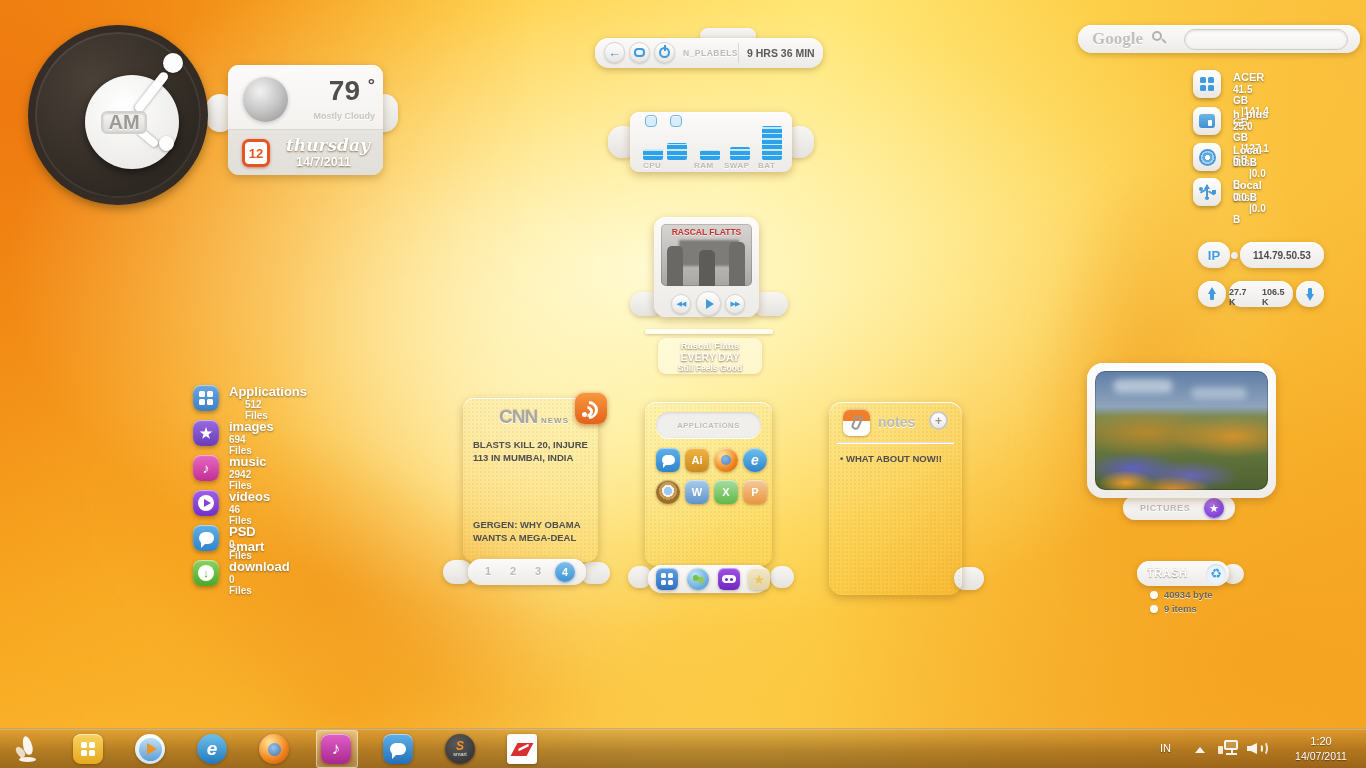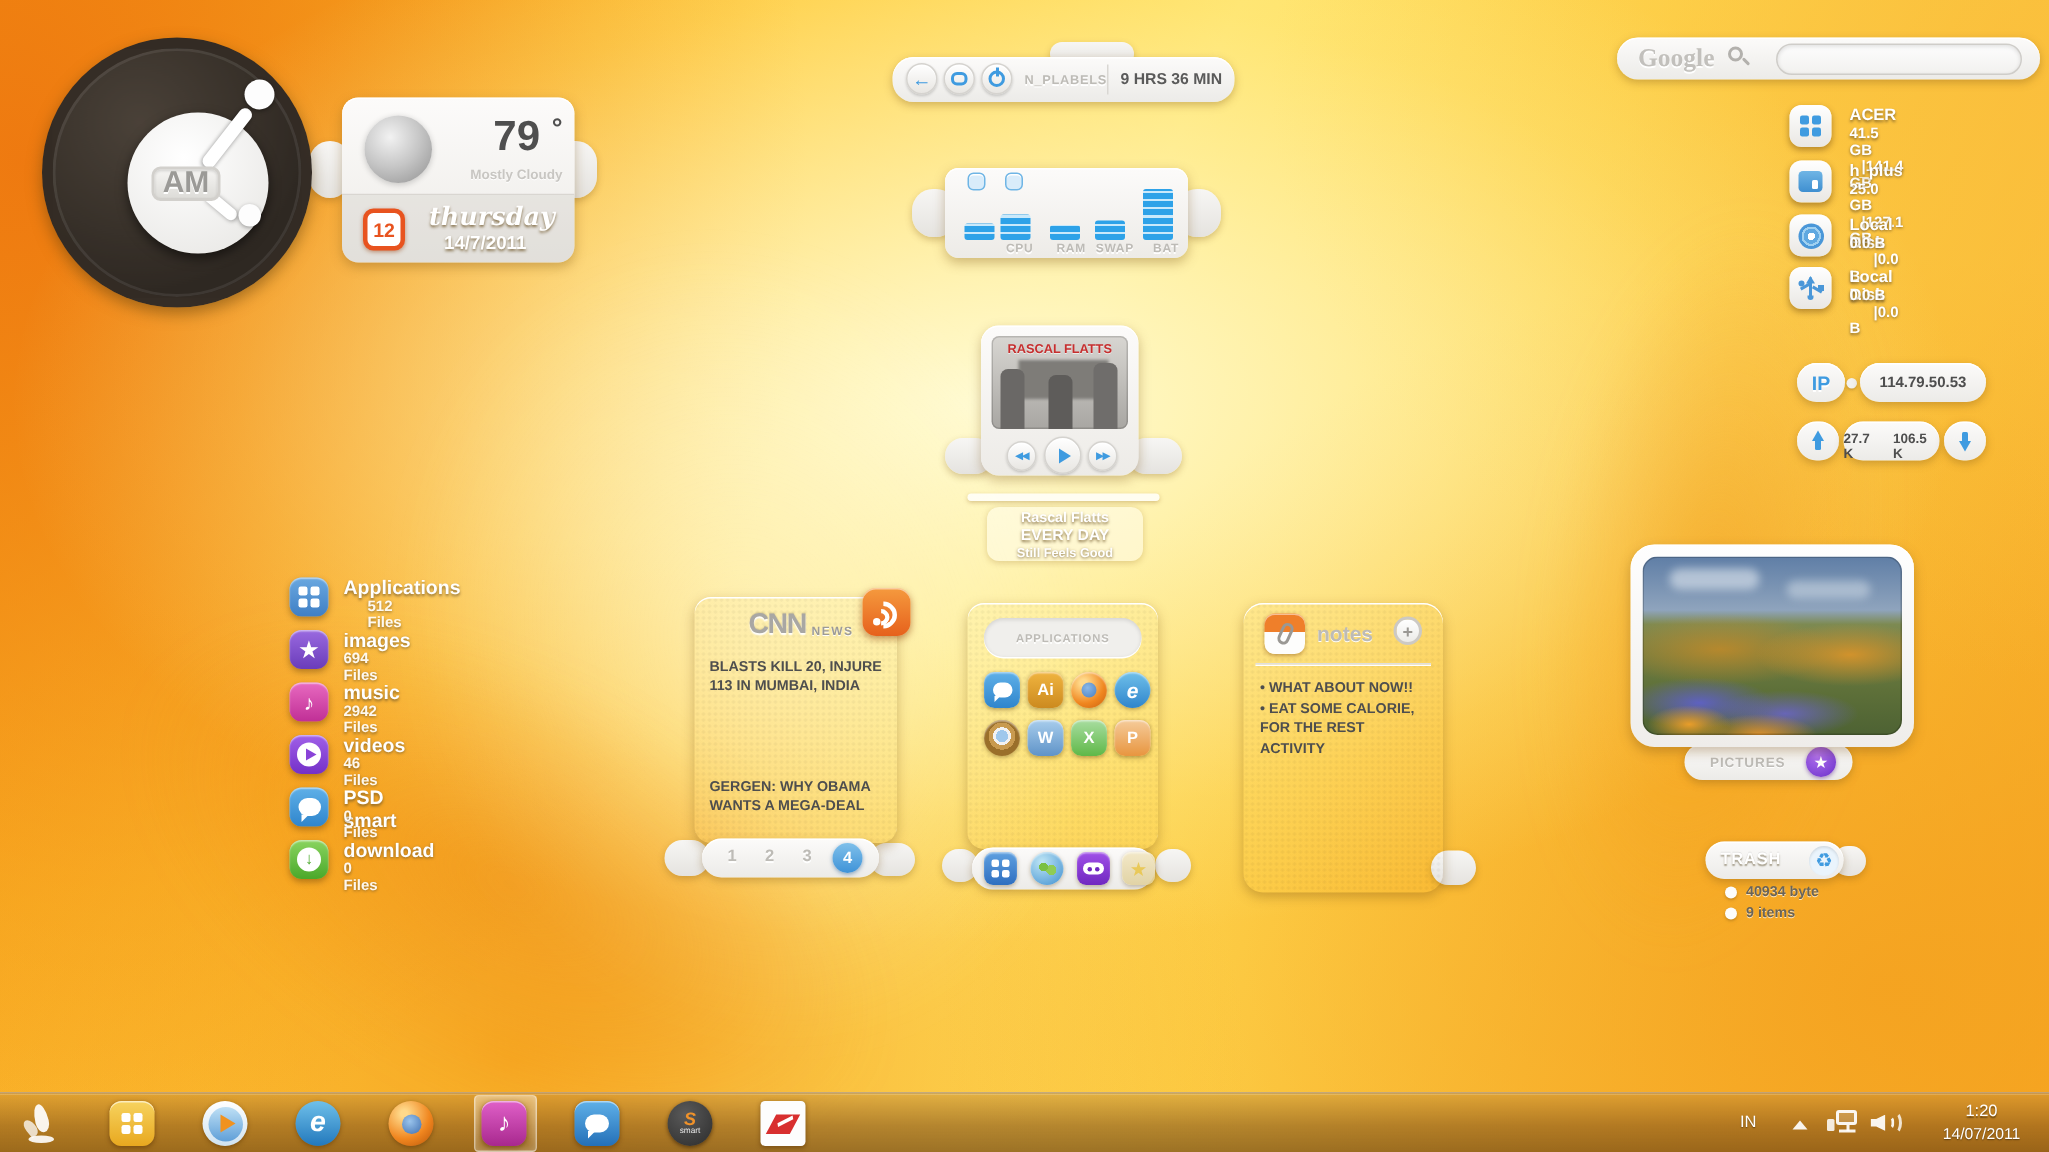--- a/index.html
+++ b/index.html
@@ -23,21 +23,21 @@
  box-shadow:0 2px 6px rgba(120,80,20,.35),inset 0 1px 0 #fff;z-index:3}
 .wtxt{color:#fff;text-shadow:0 1px 2px rgba(110,85,40,.8);font-weight:bold}
 .gtxt{color:#bdbbb6;text-shadow:0 1px 0 rgba(255,255,255,.95);font-weight:bold}
 .dtxt{color:#4e4e4e;font-weight:bold}
 .btn{position:absolute;background:linear-gradient(#ffffff,#e8e6e2);border:1px solid #d5d3cf;border-radius:50%;
  box-shadow:0 1px 2px rgba(0,0,0,.18),inset 0 1px 0 #fff;display:flex;align-items:center;justify-content:center}
 .fic{position:absolute;width:26px;height:26px;border-radius:8px;display:flex;align-items:center;justify-content:center;
  color:#fff;font-weight:bold;box-shadow:0 2px 4px rgba(100,60,10,.45),inset 0 1px 1px rgba(255,255,255,.55)}
 .bar{position:absolute;bottom:0;width:20px;border-radius:2px;
  background:repeating-linear-gradient(to top,#2ea2e8 0 4px,#c9e9fb 4px 5.5px)}
-.mlabel{position:absolute;bottom:2px;font-size:8px;text-align:right;letter-spacing:.5px}
+.mlabel{position:absolute;bottom:2px;font-size:8px;text-align:left;letter-spacing:.5px}
 .hl{position:absolute;left:10px;width:116px;font-size:9.5px;line-height:13px;font-weight:bold;color:#4e4e4e;cursor:pointer}
 .appic{position:absolute;width:24px;height:24px;border-radius:7px;display:flex;align-items:center;justify-content:center;
  color:#fff;font-weight:bold;font-size:11px;box-shadow:0 1px 3px rgba(90,60,10,.4),inset 0 1px 1px rgba(255,255,255,.5)}
 .dockic{position:absolute;top:3px;width:22px;height:22px;border-radius:6px;display:flex;align-items:center;justify-content:center;
  box-shadow:0 1px 3px rgba(90,60,10,.35),inset 0 1px 1px rgba(255,255,255,.5)}
 .tb{position:absolute;left:0;bottom:0;width:1366px;height:40px;z-index:10;
  background:linear-gradient(180deg,rgba(186,136,60,.38),rgba(122,78,28,.55) 55%,rgba(98,60,18,.62));
  border-top:1px solid rgba(255,255,255,.4);box-shadow:inset 0 1px 0 rgba(255,255,255,.18)}
 .tic{position:absolute;top:5px;width:30px;height:30px;display:flex;align-items:center;justify-content:center;cursor:pointer}
 .tri-r{width:0;height:0;border-top:5px solid transparent;border-bottom:5px solid transparent;border-left:8px solid #3f9be0}
@@ -340,21 +340,20 @@
   <div class="abs" style="left:14px;top:7px;width:27px;height:27px;border-radius:7px;background:linear-gradient(180deg,#ef7f2a 0 45%,#fdfdfc 45%);box-shadow:0 1px 3px rgba(120,60,10,.4),inset 0 1px 0 rgba(255,255,255,.5);display:flex;align-items:center;justify-content:center">
     <span style="width:8px;height:15px;border:2px solid #9a9894;border-radius:4px;transform:rotate(24deg);display:block"></span>
   </div>
   <div class="abs gtxt" style="left:49px;top:12px;font-size:14px">notes</div>
   <div class="abs" style="right:14px;top:9px;width:19px;height:19px;border-radius:50%;border:2px solid #ccc9c4;background:linear-gradient(#fff,#ecebe8);display:flex;align-items:center;justify-content:center;cursor:pointer">
     <span style="color:#9a9894;font-weight:bold;font-size:12px;line-height:1">+</span>
   </div>
   <div class="abs" style="left:8px;right:8px;top:40px;height:1px;background:#e2dfda;box-shadow:0 1px 0 #fff"></div>
   <div class="abs" style="left:11px;top:50px;width:114px;font-size:9.5px;font-weight:bold;color:#4e4e4e;line-height:13.5px">
     <div>• WHAT ABOUT NOW!!</div>
-    <div>• EAT SOME CALORIE, FOR THE REST ACTIVITY</div>
   </div>
 </div>
 
 <div class="panel" style="left:1087px;top:363px;width:189px;height:135px;border-radius:16px;background:linear-gradient(#fefefe,#efedea)">
   <div class="abs" style="left:8px;top:8px;width:173px;height:119px;border-radius:10px;overflow:hidden;box-shadow:inset 0 0 0 1px rgba(0,0,0,.2);
    background:
     radial-gradient(40px 18px at 18% 94%, rgba(240,160,40,.95), transparent 70%),
     radial-gradient(55px 20px at 45% 100%, rgba(235,150,45,.9), transparent 70%),
     radial-gradient(70px 24px at 22% 82%, rgba(95,95,216,.85), transparent 70%),
     radial-gradient(70px 22px at 55% 88%, rgba(110,100,224,.75), transparent 70%),

